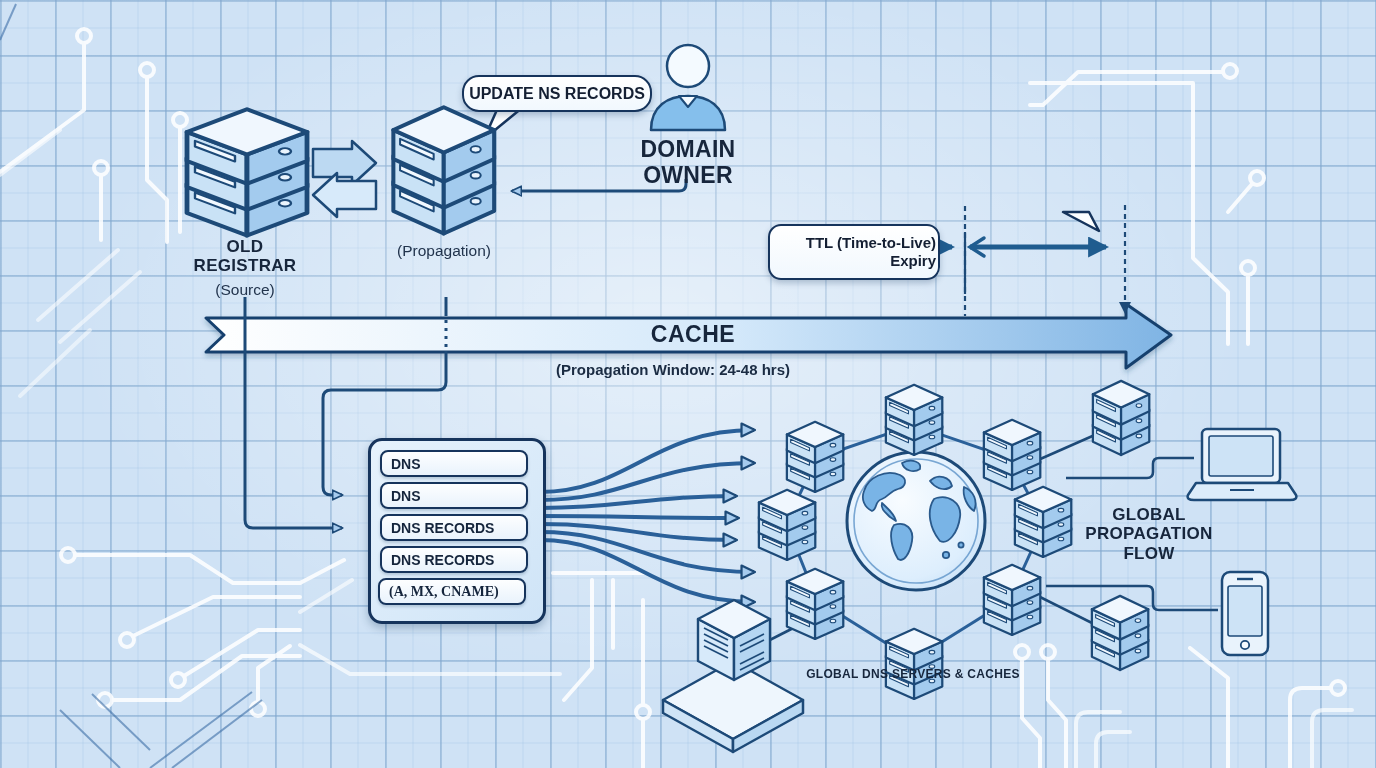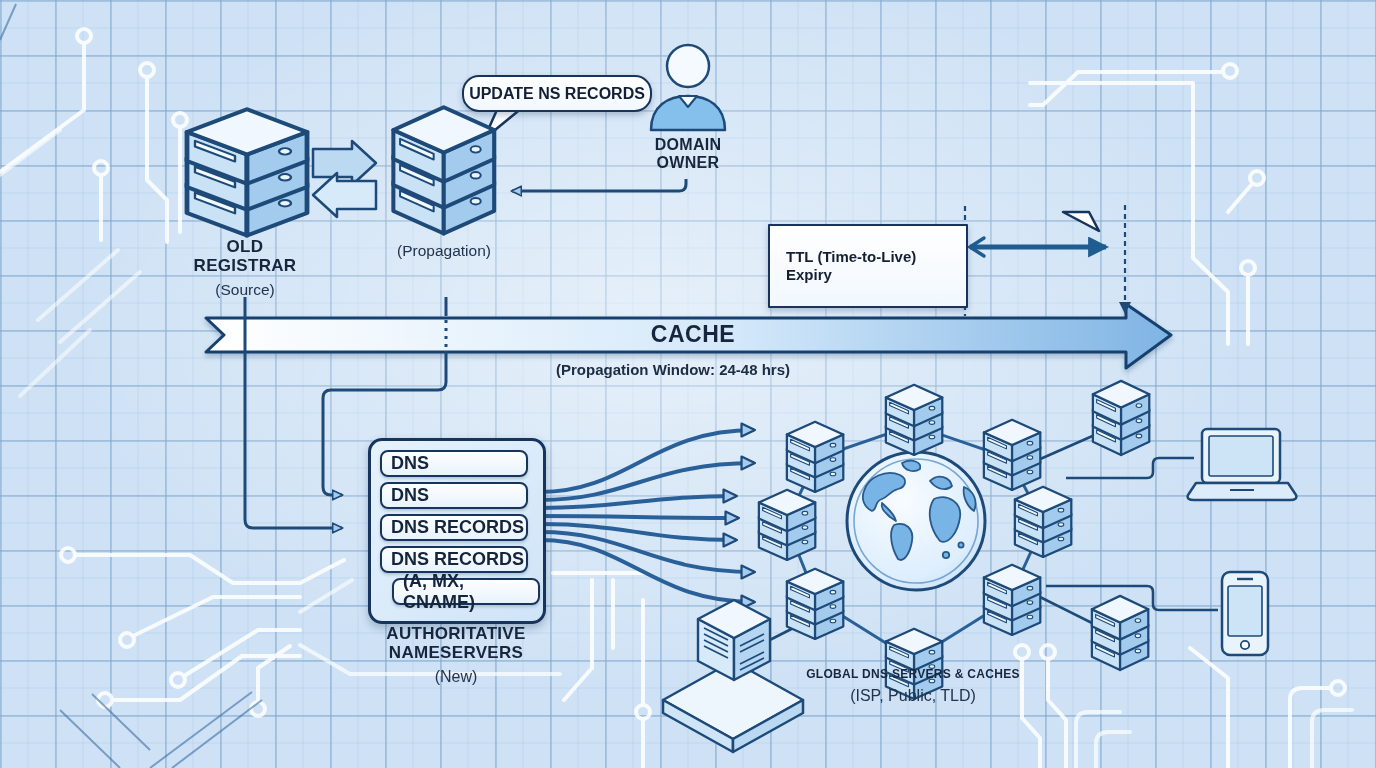--- a/index.html
+++ b/index.html
@@ -26,21 +26,21 @@
     box-shadow:0 3px 6px rgba(27,62,100,.28);
   }
   .panel{
     position:absolute;z-index:2;background:linear-gradient(135deg,#e6f2fc,#cfe4f7);
     border:3px solid #16345c;border-radius:14px;
     box-shadow:0 4px 8px rgba(27,62,100,.30);
   }
   .row{
     position:absolute;z-index:3;background:linear-gradient(#fdfeff,#e9f3fc);
     border:2.2px solid #16345c;border-radius:8px;color:#15253c;
-    font-weight:bold;font-size:18px;display:flex;align-items:center;
+    font-weight:bold;font-size:14px;display:flex;align-items:center;
     padding-left:9px;box-sizing:border-box;
     box-shadow:0 2px 3px rgba(27,62,100,.22);
   }
 </style>
 </head>
 <body>
 
 <div id="stage">
 
 <svg id="art" width="1376" height="768" viewBox="0 0 1376 768">
@@ -266,54 +266,52 @@
     <rect x="1222" y="572" width="46" height="83" rx="8" fill="#e9f3fc"></rect>
     <rect x="1228" y="586" width="34" height="50" rx="2" fill="#cde3f6" stroke-width="1.6"></rect>
     <path d="M1237 579 H1253" stroke-width="2.4"></path>
     <circle cx="1245" cy="645" r="4.2" fill="#f4faff" stroke-width="1.8"></circle>
   </g>
 </svg>
 
 <div class="bubble" style="left:462px;top:75px;width:186px;height:33px;font-size:16px;">UPDATE NS RECORDS</div>
 
 
-<div class="bubble" style="left:768px;top:224px;width:164px;height:48px;font-size:15px;border-radius:1px;text-align:left;line-height:1.2;padding:16px;">TTL (Time-to-Live) Expiry</div>
+<div class="bubble" style="left:768px;top:224px;width:164px;height:48px;font-size:15px;border-radius:13px;text-align:right;line-height:1.2;padding:2px;">TTL (Time-to-Live) Expiry</div>
 
 <div class="lbl" style="left:175px;top:237px;width:140px;">
   <div class="t">OLD REGISTRAR</div>
   <div class="s">(Source)</div>
 </div>
 
 <div class="lbl" style="left:374px;top:237px;width:140px;">
   <div class="s">(Propagation)</div>
 </div>
 
 <div class="lbl" style="left:639px;top:136px;width:98px;">
-  <div class="t" style="font-size:16px;">DOMAIN OWNER</div>
+  <div class="t" style="font-size:23px;">DOMAIN OWNER</div>
 </div>
 
 <div class="lbl" style="left:593px;top:321px;width:200px;">
   <div class="t" style="font-size:23px;letter-spacing:.5px;">CACHE</div>
 </div>
 
 <div class="lbl" style="left:523px;top:357px;width:300px;">
   <div class="s" style="font-size:15px;font-weight:600;color:#1b2c43;">(Propagation Window: 24-48 hrs)</div>
 </div>
 
 <div class="panel" style="left:368px;top:438px;width:172px;height:180px;"></div>
 <div class="row" style="left:380px;top:450px;width:148px;height:27px;">DNS</div>
 <div class="row" style="left:380px;top:482px;width:148px;height:27px;">DNS</div>
 <div class="row" style="left:380px;top:514px;width:148px;height:27px;">DNS RECORDS</div>
 <div class="row" style="left:380px;top:546px;width:148px;height:27px;">DNS RECORDS</div>
-<div class="row" style="left:392px;top:578px;width:148px;height:27px;">(A, MX, CNAME)</div>
-
-<div class="lbl" style="left:366px;top:624px;width:180px;">
-  <div class="t">AUTHORITATIVE NAMESERVERS</div>
-  <div class="s" style="font-size:16px;">(New)</div>
-</div>
+<div class="row" style="left:378px;top:578px;width:148px;height:27px;font-family:Liberation Serif, serif;">(A, MX, CNAME)</div>
+
 
 <div class="lbl" style="left:793px;top:668px;width:240px;">
   <div class="t" style="font-size:12px;">GLOBAL DNS SERVERS &amp; CACHES</div>
-  <div class="s" style="font-size:16px;">(ISP, Public, TLD)</div>
-</div>
-
+</div>
+
+<div class="lbl" style="left:1079px;top:505px;width:140px;">
+  <div class="t">GLOBAL PROPAGATION FLOW</div>
+</div>
 
 </div>
 
 </body></html>

